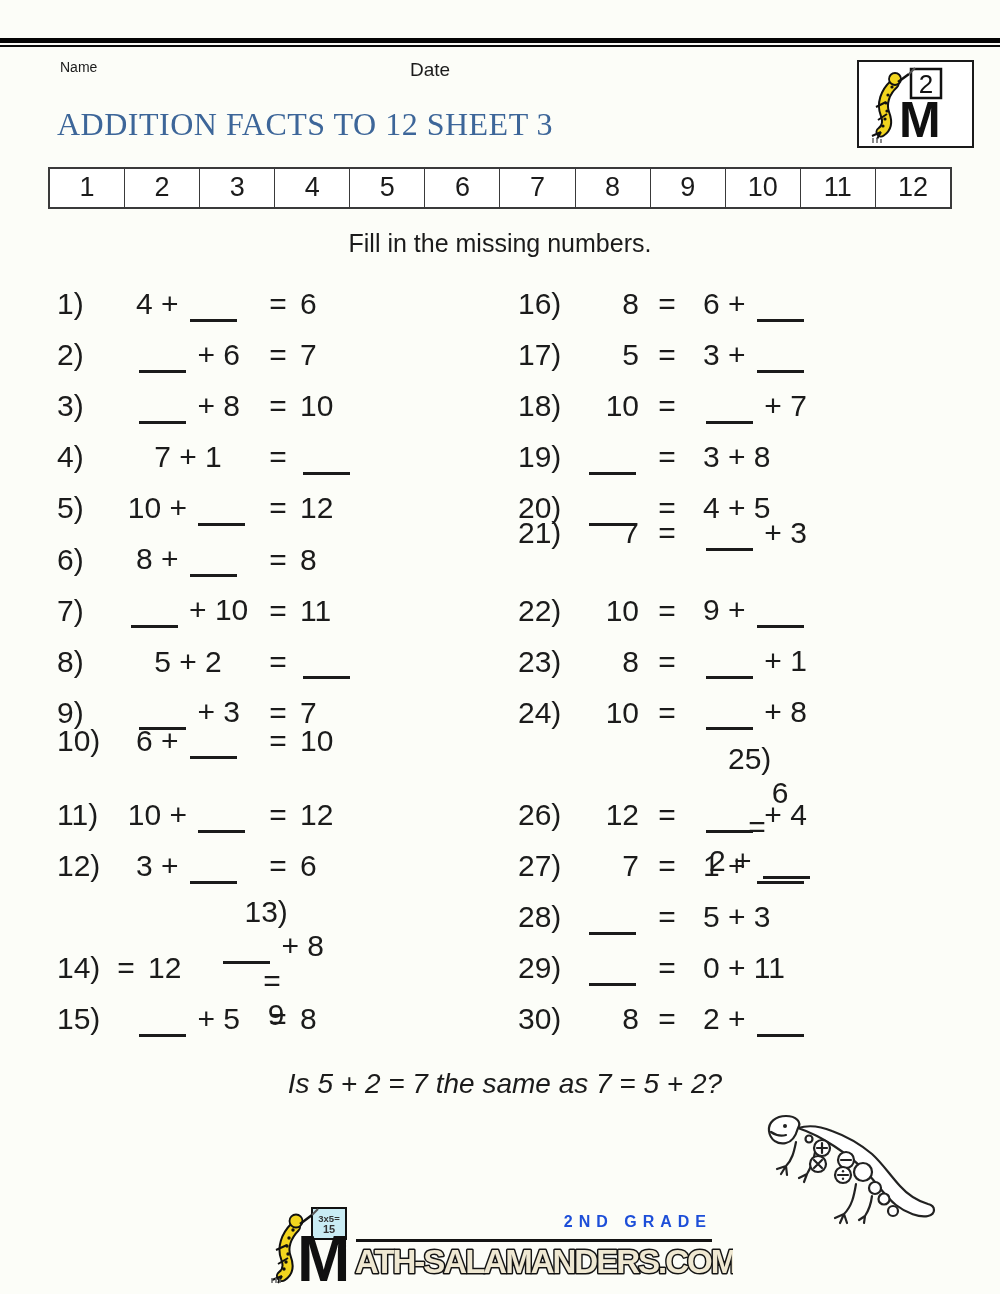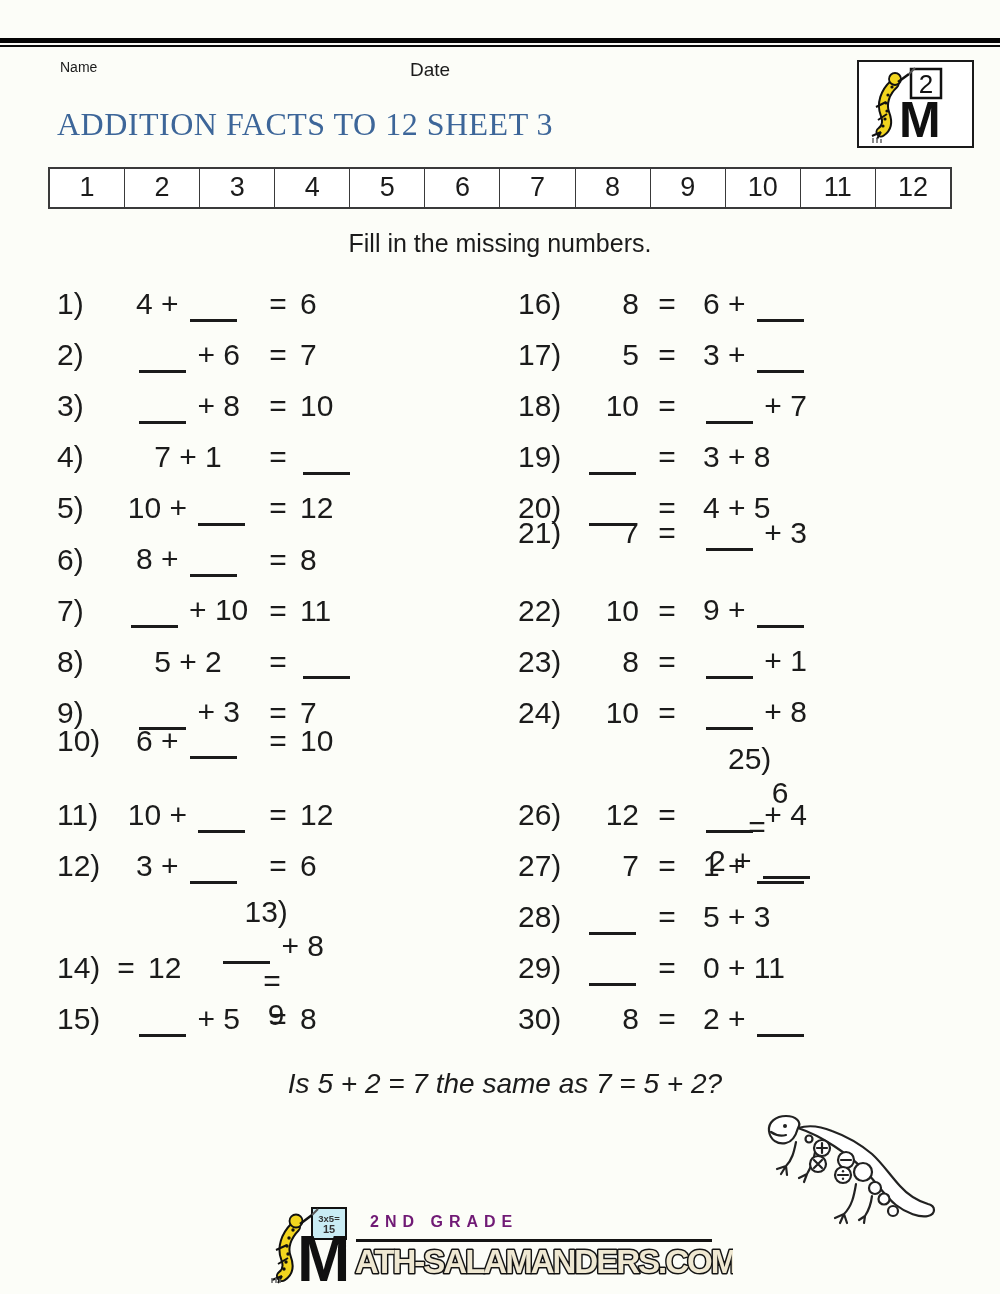--- a/index.html
+++ b/index.html
@@ -31,22 +31,22 @@
   .lc-eq{width:28px;text-align:center;}
   .lc-res{padding-left:8px;text-align:left;white-space:nowrap;}
   .rc-label{width:50px;text-align:left;}
   .rc-a{width:71px;text-align:right;white-space:nowrap;}
   .rc-eq{width:40px;margin-left:8px;text-align:center;}
   .rc-b{margin-left:16px;text-align:left;white-space:nowrap;}
   .blank{display:inline-block;width:47px;height:8px;border-bottom:3px solid #1b1b1b;
     margin:0 3px;vertical-align:-8px;}
   .question{position:absolute;left:0;top:1068px;width:1010px;text-align:center;
     font-style:italic;font-size:28px;}
-  .grade-label{position:absolute;left:356px;top:1213px;width:356px;text-align:left;
-    font-size:16px;font-weight:bold;letter-spacing:6px;padding-left:14px;box-sizing:border-box;color:#701a75;}
+  .grade-label{position:absolute;left:356px;top:1213px;width:356px;text-align:right;
+    font-size:16px;font-weight:bold;letter-spacing:6px;padding-left:14px;box-sizing:border-box;color:#1d4ed8;}
   .footer-line{position:absolute;left:356px;top:1239px;width:356px;height:3px;background:#141414;}
   .site-svg{position:absolute;left:353px;top:1241px;}
   .logo-m-svg{position:absolute;left:295px;top:1229px;}
   .mascot-svg{position:absolute;left:262px;top:1200px;}
   .gecko-svg{position:absolute;left:752px;top:1104px;}
   svg text{font-family:"Liberation Sans",sans-serif;}
 </style>
 </head>
 <body>
 

